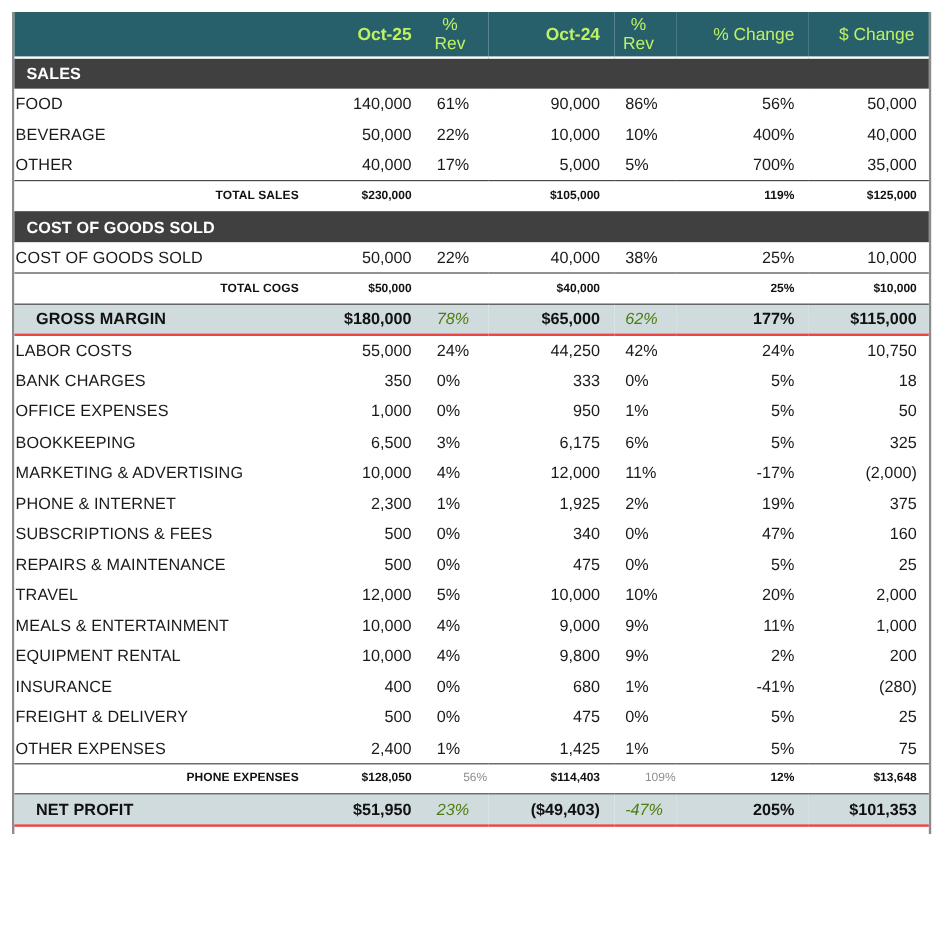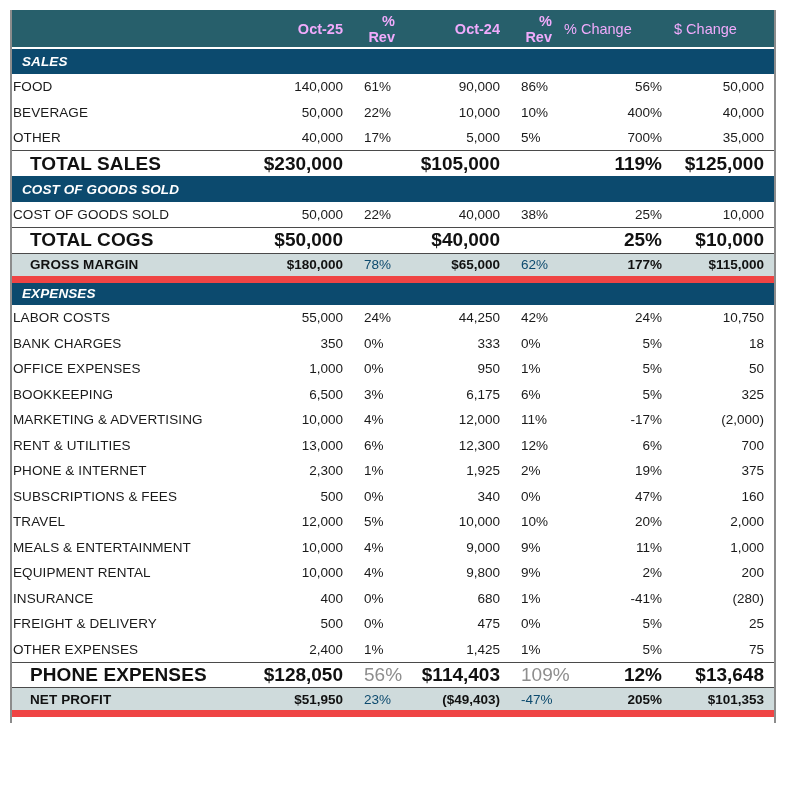--- a/index.html
+++ b/index.html
@@ -36,33 +36,33 @@
   col.c-cur    { width: 105px; }
   col.c-currev { width: 52px;  }
   col.c-pri    { width: 105px; }
   col.c-prirev { width: 52px;  }
   col.c-pchg   { width: 110px; }
   col.c-dchg   { width: 100px; }
 
   
   tr.head-row { background: #275f6b; height: 38px; }
   tr.head-row th {
-    color: #f0abfc;
+    color: #bef264;
     font-size: 14.5px;
     padding: 0 12px 0 0;
     vertical-align: middle;
     border-bottom: 2px solid #ffffff;
   }
   th.h-label { border-bottom: 2px solid #275f6b; }
   th.h-num   { text-align: right; font-weight: bold; }
-  th.h-rev   { text-align: right; font-weight: bold; padding: 0 0 0 9px; margin-left: 25px; }
-  th.h-chg   { text-align: left; font-weight: normal; }
-
-  
-  tr.section-row { background: #0c4a6e; height: 26px; font-style: italic; }
+  th.h-rev   { text-align: center; font-weight: normal; padding: 0 0 0 9px; margin-left: 25px; }
+  th.h-chg   { text-align: right; font-weight: normal; }
+
+  
+  tr.section-row { background: #404040; height: 26px; }
   tr.section-row td {
     color: #ffffff;
     font-weight: bold;
     font-size: 13.5px;
     padding-left: 10px;
     vertical-align: middle;
     letter-spacing: .1px;
   }
 
   
@@ -74,41 +74,42 @@
   }
   td.lbl       { letter-spacing: .1px; }
   td.num       { text-align: right; padding-right: 12px; }
   td.rev       { text-align: left; padding-left: 9px; color: #8e8e8e; font-size: 12.5px; }
   td.chg       { text-align: right; padding-right: 12px; }
   td.dchg      { text-align: right; padding-right: 10px; }
 
   
   tr.total-row { height: 25.5px; background: #ffffff; }
   tr.total-row td {
-    font-size: 19px;
+    font-size: 10px;
     font-weight: bold;
     color: #111111;
     vertical-align: middle;
     border-top: 1.5px solid #4a4a4a;
+    text-align: right;
   }
   tr.total-row td.lbl { padding-left: 18px; }
   tr.total-row td.rev { color: #8e8e8e; font-weight: normal; }
 
   
   tr.highlight-row { height: 26px; background: #cfdbdc; }
   tr.highlight-row td {
     font-size: 13.5px;
     font-weight: bold;
     color: #111111;
     vertical-align: middle;
     border-top: 1.5px solid #4a4a4a;
-    border-bottom: 7px solid #ef4444;
+    border-bottom: 2px solid #ef4444;
   }
   tr.highlight-row td.lbl { padding-left: 18px; }
-  tr.highlight-row td.rev { color: #0c4a6e; font-weight: normal; }
+  tr.highlight-row td.rev { color: #4d7c0f; font-weight: normal; font-style: italic; }
 
   
   #bottom-pad { height: 6px; }
 </style>
 </head>
 <body>
 
 <div id="pl-statement">
   <table class="pl">
     <colgroup>
@@ -194,23 +195,20 @@
         </tr>
         <tr class="highlight-row">
           <td class="lbl">GROSS MARGIN</td>
           <td class="num">$180,000</td>
           <td class="rev">78%</td>
           <td class="num">$65,000</td>
           <td class="rev">62%</td>
           <td class="chg">177%</td>
           <td class="dchg">$115,000</td>
         </tr>
-        <tr class="section-row">
-          <td colspan="7">EXPENSES</td>
-        </tr>
         <tr class="detail-row">
           <td class="lbl">LABOR COSTS</td>
           <td class="num">55,000</td>
           <td class="rev">24%</td>
           <td class="num">44,250</td>
           <td class="rev">42%</td>
           <td class="chg">24%</td>
           <td class="dchg">10,750</td>
         </tr>
         <tr class="detail-row">
@@ -243,45 +241,45 @@
         <tr class="detail-row">
           <td class="lbl">MARKETING &amp; ADVERTISING</td>
           <td class="num">10,000</td>
           <td class="rev">4%</td>
           <td class="num">12,000</td>
           <td class="rev">11%</td>
           <td class="chg">-17%</td>
           <td class="dchg">(2,000)</td>
         </tr>
         <tr class="detail-row">
-          <td class="lbl">RENT &amp; UTILITIES</td>
-          <td class="num">13,000</td>
-          <td class="rev">6%</td>
-          <td class="num">12,300</td>
-          <td class="rev">12%</td>
-          <td class="chg">6%</td>
-          <td class="dchg">700</td>
-        </tr>
-        <tr class="detail-row">
           <td class="lbl">PHONE &amp; INTERNET</td>
           <td class="num">2,300</td>
           <td class="rev">1%</td>
           <td class="num">1,925</td>
           <td class="rev">2%</td>
           <td class="chg">19%</td>
           <td class="dchg">375</td>
         </tr>
         <tr class="detail-row">
           <td class="lbl">SUBSCRIPTIONS &amp; FEES</td>
           <td class="num">500</td>
           <td class="rev">0%</td>
           <td class="num">340</td>
           <td class="rev">0%</td>
           <td class="chg">47%</td>
           <td class="dchg">160</td>
+        </tr>
+        <tr class="detail-row">
+          <td class="lbl">REPAIRS &amp; MAINTENANCE</td>
+          <td class="num">500</td>
+          <td class="rev">0%</td>
+          <td class="num">475</td>
+          <td class="rev">0%</td>
+          <td class="chg">5%</td>
+          <td class="dchg">25</td>
         </tr>
         <tr class="detail-row">
           <td class="lbl">TRAVEL</td>
           <td class="num">12,000</td>
           <td class="rev">5%</td>
           <td class="num">10,000</td>
           <td class="rev">10%</td>
           <td class="chg">20%</td>
           <td class="dchg">2,000</td>
         </tr>

